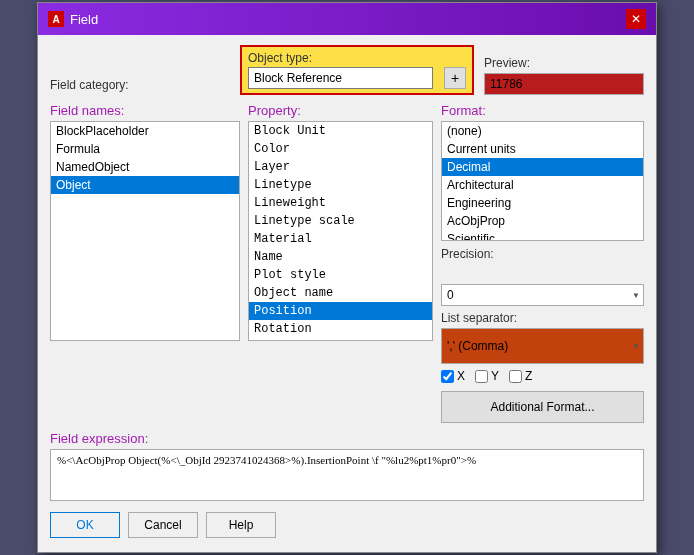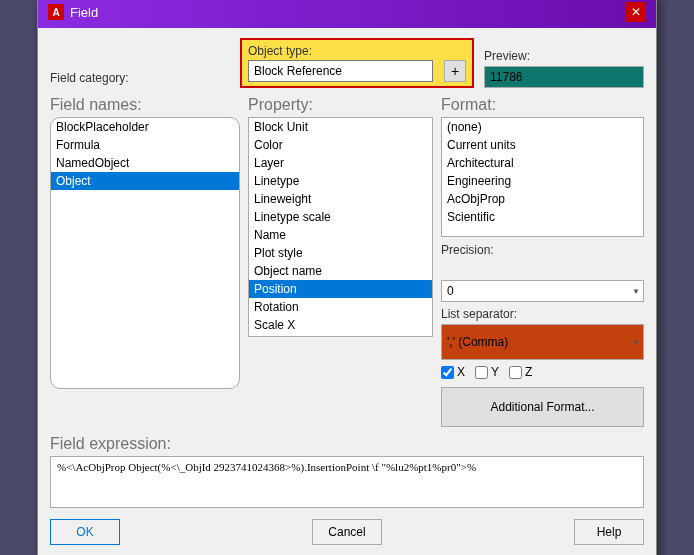--- a/index.html
+++ b/index.html
@@ -140,59 +140,58 @@
       display: flex;
       align-items: center;
       justify-content: center;
     }
     .preview-input {
       width: 100%;
       height: 22px;
       padding: 2px 5px;
       border: 1px solid #aaa;
       font-size: 12px;
-      background: #0f766e;
+      background: #b91c1c;
     }
     .main-content {
       display: flex;
       gap: 8px;
       margin-bottom: 8px;
     }
     .field-names-section {
       flex: 0 0 190px;
     }
     .property-section {
       flex: 0 0 185px;
     }
     .format-section {
       flex: 1;
     }
     .section-title {
-      font-size: 16px;
-      color: #737373;
+      font-size: 13px;
+      color: #a21caf;
       margin-bottom: 3px;
     }
     .listbox {
       border: 1px solid #aaa;
       background: white;
       overflow-y: auto;
       font-size: 12px;
     }
     .listbox-item {
       padding: 2px 5px;
       cursor: pointer;
       white-space: nowrap;
     }
     .listbox-item.selected {
       background: #0078d7;
       color: white;
     }
     .field-names-list {
-      height: 272px;
-      border-radius: 10px;
+      height: 220px;
     }
     .property-list {
       height: 220px;
     }
     .format-list {
       height: 120px;
     }
     .precision-row {
       margin-top: 6px;
       display: flex;
@@ -263,21 +262,21 @@
       gap: 3px;
     }
     .checkbox-item input[type="checkbox"] {
       width: 13px;
       height: 13px;
       cursor: pointer;
     }
     .additional-format-btn {
       margin-top: 8px;
       width: 100%;
-      height: 40px;
+      height: 32px;
       background: #e0e0e0;
       border: 1px solid #aaa;
       cursor: pointer;
       font-size: 12px;
       text-align: center;
     }
     .field-expression-section {
       margin-top: 6px;
     }
     .field-expression-textarea {
@@ -285,21 +284,21 @@
       height: 52px;
       border: 1px solid #aaa;
       padding: 4px 6px;
       font-size: 11px;
       resize: none;
       background: white;
       font-family: Liberation Serif, serif;
     }
     .bottom-buttons {
       display: flex;
-      justify-content: space-between;
+      justify-content: flex-start;
       gap: 8px;
       margin-top: 8px;
       padding-bottom: 4px;
     }
     .dialog-btn {
       width: 70px;
       height: 26px;
       background: #f0f0f0;
       border: 1px solid #aaa;
       cursor: pointer;
@@ -354,42 +353,44 @@
         <div class="listbox field-names-list">
           <div class="listbox-item">BlockPlaceholder</div>
           <div class="listbox-item">Formula</div>
           <div class="listbox-item">NamedObject</div>
           <div class="listbox-item selected">Object</div>
         </div>
       </div>
 
       <div class="property-section">
         <div class="section-title">Property:</div>
-        <div class="listbox property-list" style="overflow-y:scroll;">
+        <div class="listbox property-list" style="overflow-y:scroll;font-family:Liberation Mono, monospace;">
           <div class="listbox-item">Block Unit</div>
           <div class="listbox-item">Color</div>
           <div class="listbox-item">Layer</div>
           <div class="listbox-item">Linetype</div>
           <div class="listbox-item">Lineweight</div>
           <div class="listbox-item">Linetype scale</div>
+          <div class="listbox-item">Material</div>
           <div class="listbox-item">Name</div>
           <div class="listbox-item">Plot style</div>
           <div class="listbox-item">Object name</div>
           <div class="listbox-item selected">Position</div>
           <div class="listbox-item">Rotation</div>
           <div class="listbox-item">Scale X</div>
 
         </div>
       </div>
 
       <div class="format-section">
         <div class="section-title">Format:</div>
         <div class="listbox format-list">
           <div class="listbox-item">(none)</div>
           <div class="listbox-item">Current units</div>
+          <div class="listbox-item selected">Decimal</div>
           <div class="listbox-item">Architectural</div>
           <div class="listbox-item">Engineering</div>
           <div class="listbox-item">AcObjProp</div>
           <div class="listbox-item">Scientific</div>
         </div>
 
         
         <div class="precision-row">
           <label class="section-label">Precision:</label>
           <div class="precision-dropdown-wrapper">

